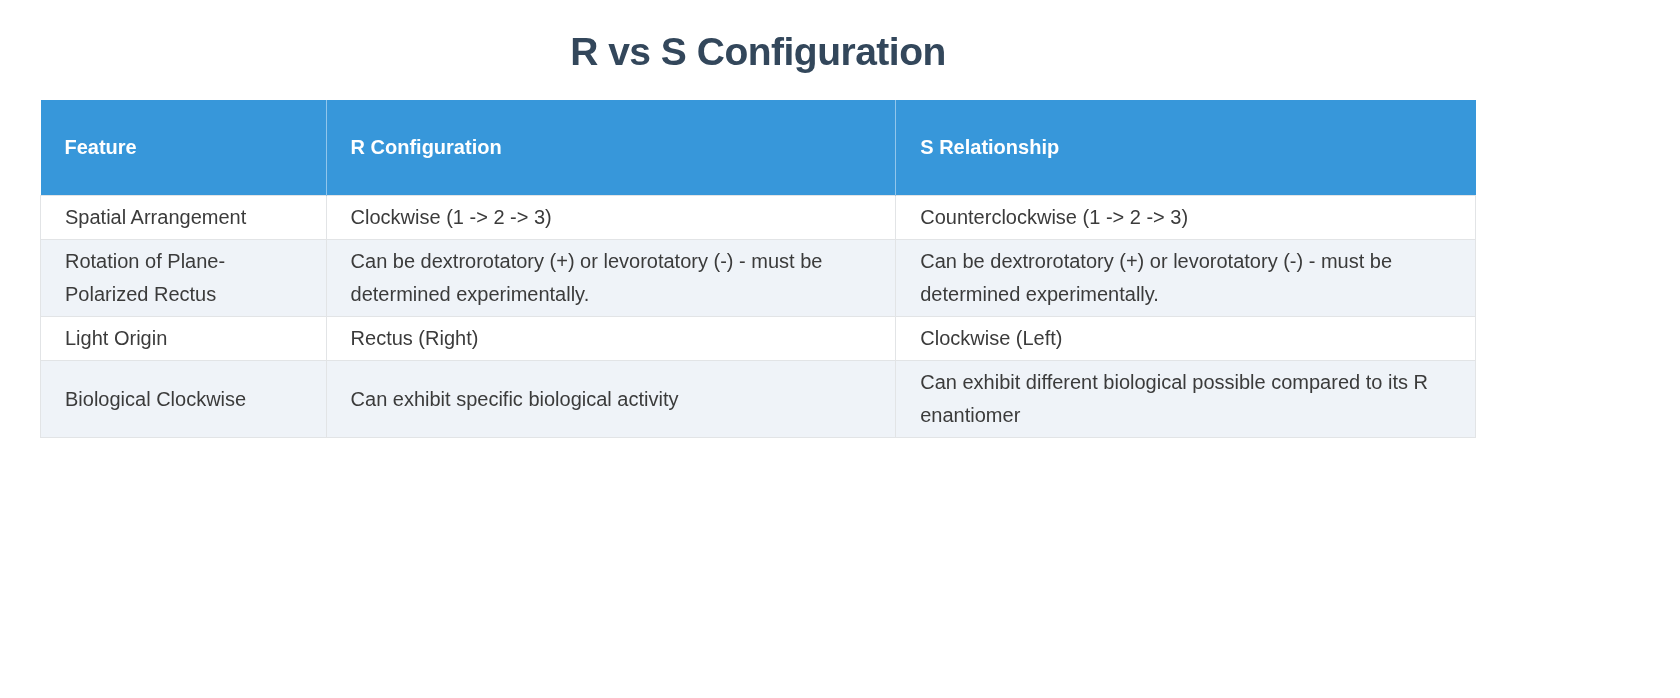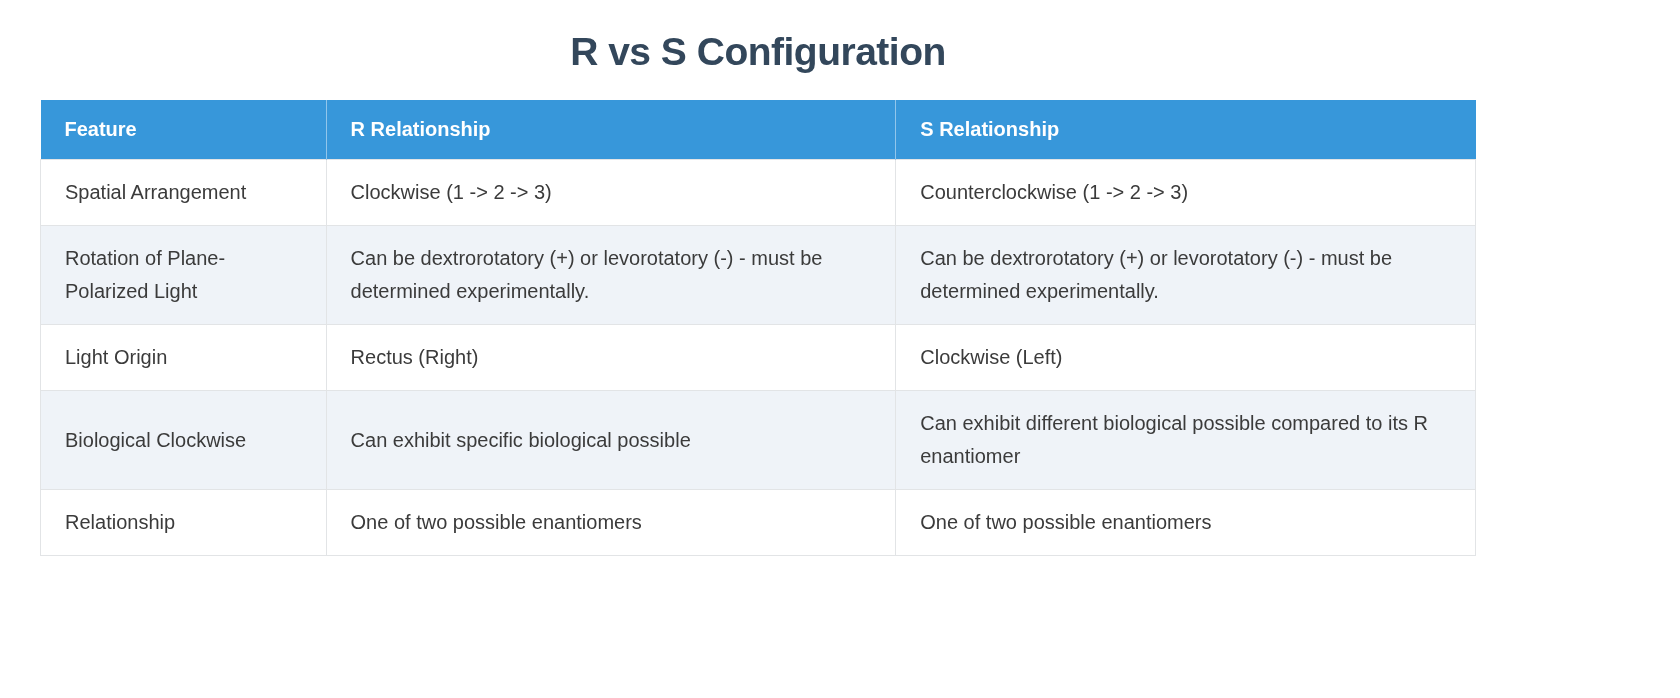--- a/index.html
+++ b/index.html
@@ -43,34 +43,34 @@
   col.col-feature { width: 19.9%; }
   col.col-r       { width: 39.7%; }
   col.col-s       { width: 40.4%; }
 
   thead th {
     background: var(--header-bg);
     color: var(--header-text);
     font-size: 20px;
     font-weight: bold;
     text-align: left;
-    padding: 18px 24px;
+    padding: 36px 24px;
     border: none;
     border-right: 1px solid rgba(255,255,255,0.45);
   }
   thead th:last-child { border-right: none; }
 
   tbody td {
     background: var(--row-bg);
     color: var(--body-text);
     font-size: 20px;
     line-height: 33px;
     text-align: left;
     vertical-align: middle;
-    padding: 16px 24px;
+    padding: 5px 24px;
     border: 1px solid var(--border);
   }
   tbody tr.stripe td {
     background: var(--stripe-bg);
   }
 </style>
 </head>
 <body>
 
 <div class="page">
@@ -80,46 +80,41 @@
   <div class="table-wrap">
     <table class="comparison">
       <colgroup>
         <col class="col-feature">
         <col class="col-r">
         <col class="col-s">
       </colgroup>
       <thead>
         <tr>
           <th>Feature</th>
-          <th>R Relationship</th>
+          <th>R Configuration</th>
           <th>S Relationship</th>
         </tr>
       </thead>
       <tbody>
         <tr>
           <td>Spatial Arrangement</td>
           <td>Clockwise (1 -&gt; 2 -&gt; 3)</td>
           <td>Counterclockwise (1 -&gt; 2 -&gt; 3)</td>
         </tr>
         <tr class="stripe">
-          <td>Rotation of Plane-Polarized Light</td>
+          <td>Rotation of Plane-Polarized Rectus</td>
           <td>Can be dextrorotatory (+) or levorotatory (-) - must be determined experimentally.</td>
           <td>Can be dextrorotatory (+) or levorotatory (-) - must be determined experimentally.</td>
         </tr>
         <tr>
           <td>Light Origin</td>
           <td>Rectus (Right)</td>
           <td>Clockwise (Left)</td>
         </tr>
         <tr class="stripe">
           <td>Biological Clockwise</td>
-          <td>Can exhibit specific biological possible</td>
+          <td>Can exhibit specific biological activity</td>
           <td>Can exhibit different biological possible compared to its R enantiomer</td>
-        </tr>
-        <tr>
-          <td>Relationship</td>
-          <td>One of two possible enantiomers</td>
-          <td>One of two possible enantiomers</td>
         </tr>
       </tbody>
     </table>
   </div>
 </div>
 
 </body></html>

